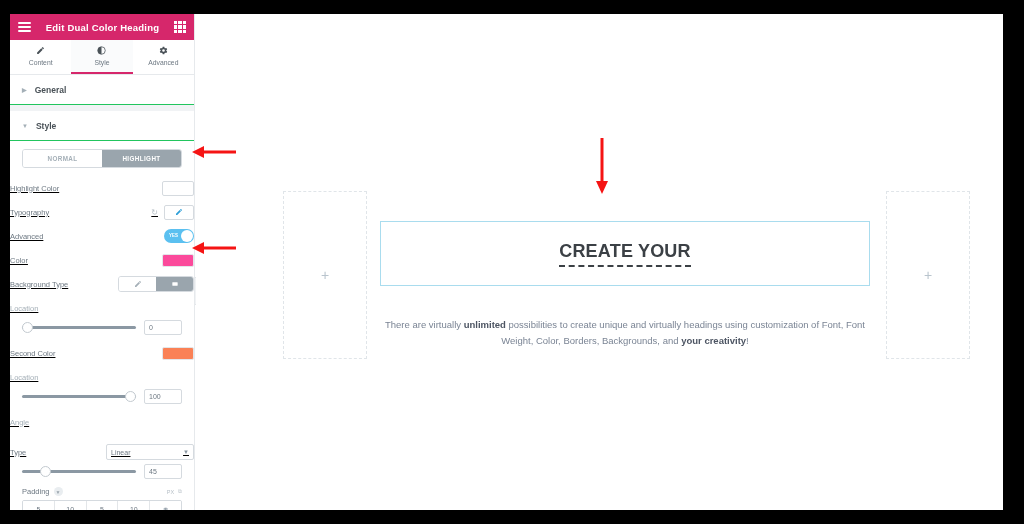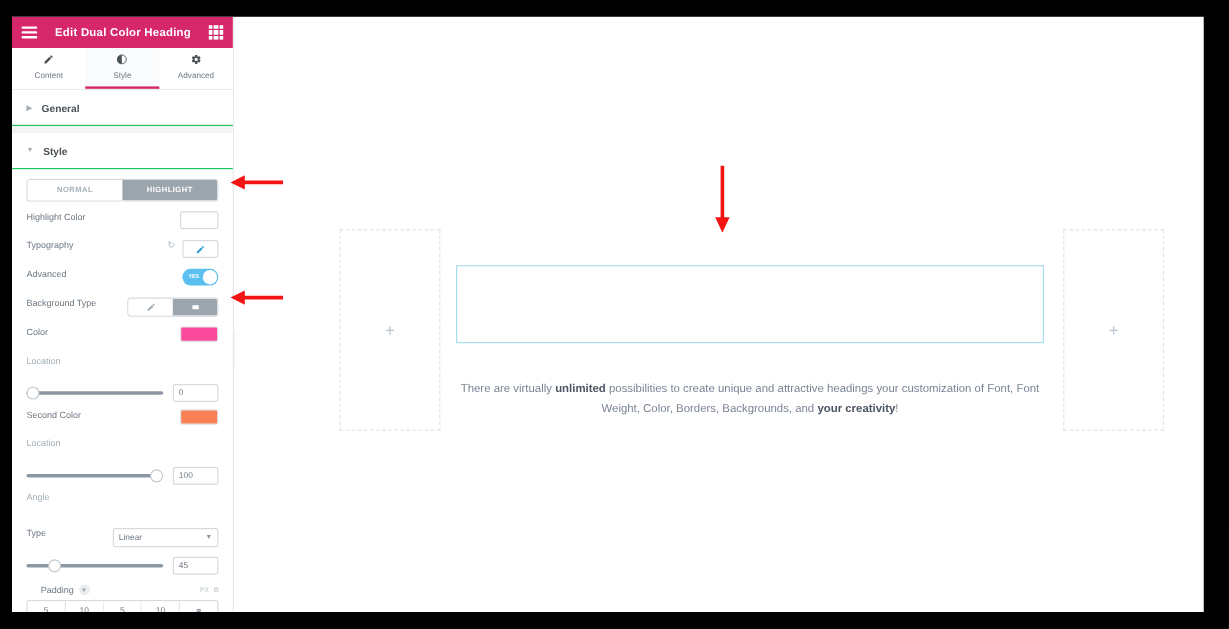--- a/index.html
+++ b/index.html
@@ -78,24 +78,25 @@
     background: #fff;
     border-bottom: 1px solid #22c55e;
     cursor: pointer;
     gap: 8px;
   }
   .section-row .caret { font-size: 6px; color: #a4afb7; }
   .panel-gap { height: 6px; background: #f1f3f5; }
 
   .panel-body { padding: 0; }
   .ctl {
-    display: flex; align-items: flex-start;
-    padding: 0 12px;
+    display: flex; align-items: center;
+    padding: 0 0;
     min-height: 24px;
     gap: 6px;
+    text-decoration: underline;
   }
   .ctl .lab { font-size: 7.5px; color: #6d7882; flex: 1; }
   .ctl .lab.sub { color: #a4afb7; }
 
   
   .seg {
     display: flex;
     border: 1px solid #d5dadf;
     border-radius: 3px;
     overflow: hidden;
@@ -144,21 +145,21 @@
     background: #fff;
   }
   .selbox {
     width: 88px; height: 16px; border: 1px solid #d5dadf; border-radius: 2px;
     font-size: 7px; color: #6d7882; display: flex; align-items: center; justify-content: space-between;
     padding: 0 4px; background: #fff; cursor: pointer;
   }
   .selbox .cv { font-size: 6px; color: #8b98a3; }
 
   .pad-head { display: flex; align-items: center; padding: 0 12px; gap: 4px; }
-  .pad-head .lab { font-size: 7.5px; color: #6d7882; margin-left: 12px; }
+  .pad-head .lab { font-size: 7.5px; color: #6d7882; }
   .pad-head .dev { width: 9px; height: 9px; border-radius: 50%; background: #e9edf0; display:flex;align-items:center;justify-content:center; font-size: 5px; color:#9aa5ad; }
   .pad-head .sp { flex: 1; }
   .pad-head .unit { font-size: 5.5px; color: #b6bfc6; }
   .pad-grid { display: flex; margin: 4px 12px 0 12px; border: 1px solid #d5dadf; border-radius: 2px; overflow: hidden; }
   .pad-cell { flex: 1; height: 16px; display: flex; align-items: center; justify-content: center; font-size: 7px; color: #6d7882; border-right: 1px solid #e3e6e9; background: #fff; }
   .pad-cell:last-child { border-right: none; color: #8b98a3; font-size: 8px; }
 
   
   .collapse-tab {
     position: absolute; left: 185px; top: 263px;
@@ -313,44 +314,44 @@
               </svg>
           </span>
         </div>
 
         <div class="ctl">
           <span class="lab">Advanced</span>
           <span class="toggle">
             <span class="yes">YES</span>
             <span class="knob"></span>
           </span>
+        </div>
+
+        <div class="ctl">
+          <span class="lab">Color</span>
+          <span class="swatch" style="background:#fb4a9b"></span>
         </div>
 
         <div class="ctl">
           <span class="lab">Background Type</span>
           <span class="seg seg-icons">
             <span class="opt">
               <svg width="8" height="8" viewBox="0 0 24 24" fill="#a4afb7">
                   <path d="M3 17.25V21h3.75L17.81 9.94l-3.75-3.75L3 17.25zM20.71 7.04a1 1 0 000-1.41l-2.34-2.34a1 1 0 00-1.41 0l-1.83 1.83 3.75 3.75 1.83-1.83z"></path>
                 </svg>
             </span>
             <span class="opt on">
               <svg width="8" height="8" viewBox="0 0 24 24">
                   <rect x="4" y="7" width="16" height="10" rx="1" fill="#ffffff"></rect>
                 </svg>
             </span>
           </span>
         </div>
 
         <div class="ctl">
-          <span class="lab">Color</span>
-          <span class="swatch" style="background:#fb4a9b"></span>
-        </div>
-
-        <div class="ctl">
           <span class="lab sub">Location</span>
         </div>
         <div class="slider-row">
           <span class="track">
             <span class="knob2" style="left:0px"></span>
           </span>
           <span class="numbox">0</span>
         </div>
 
         <div class="ctl" style="margin-top:4px">
@@ -411,24 +412,25 @@
     <div class="canvas">
 
       <div class="ph-box ph-left">
         <span>+</span>
       </div>
       <div class="ph-box ph-right">
         <span>+</span>
       </div>
 
       <div class="heading-wrap">
+        <span class="h-normal">CREATE YOUR</span>
       </div>
 
       <div class="para">
-        <span>There are virtually </span><b>unlimited</b><span> possibilities to create unique and attractive headings your customization of</span>
+        <span>There are virtually </span><b>unlimited</b><span> possibilities to create unique and virtually headings using customization of</span>
         <span>Font, Font Weight, Color, Borders, Backgrounds, and </span><b>your creativity</b><span>!</span>
       </div>
     </div>
   </div>
 
   <svg class="arrow arrow-h1" viewBox="0 0 44 14">
     <line x1="44" y1="7" x2="10" y2="7" stroke="#f51414" stroke-width="3"></line>
     <polygon points="0,7 12,1 12,13" fill="#f51414"></polygon>
   </svg>
   <svg class="arrow arrow-h2" viewBox="0 0 44 14">

